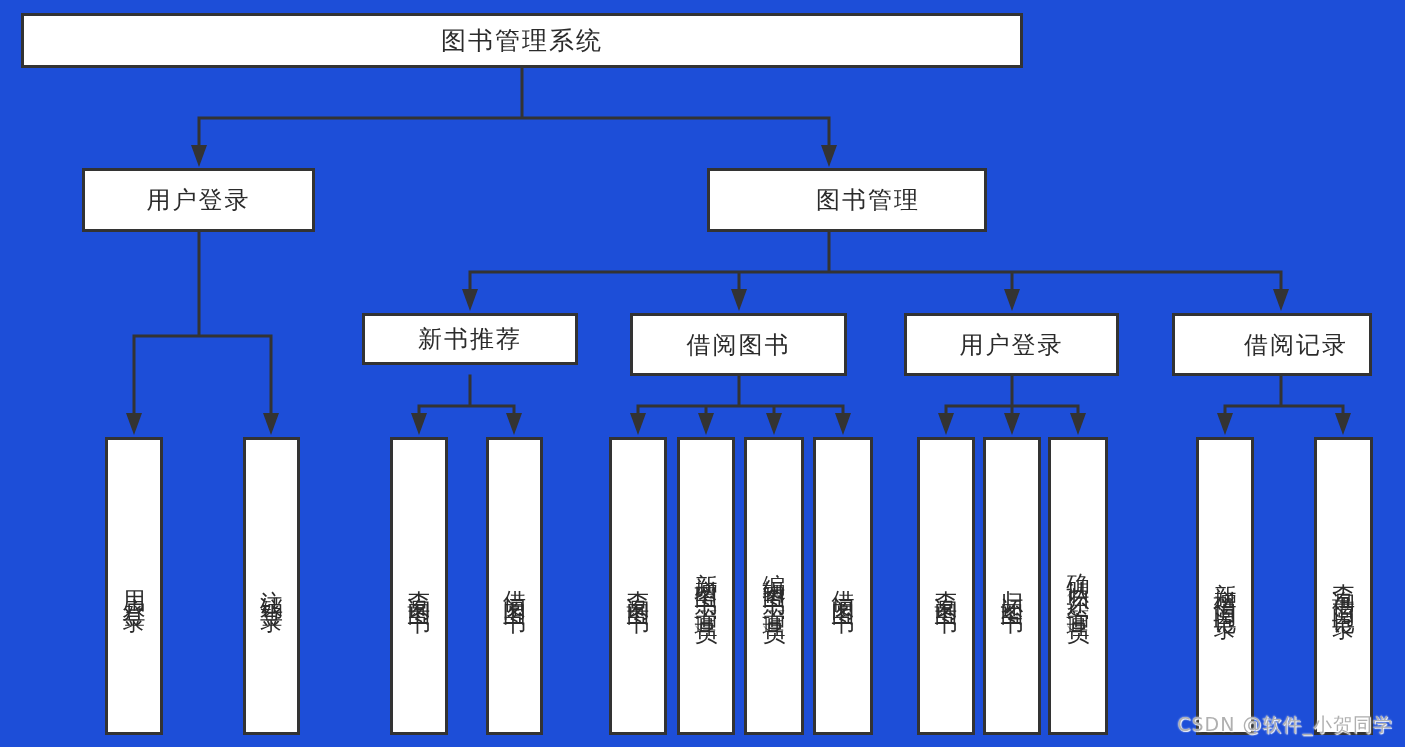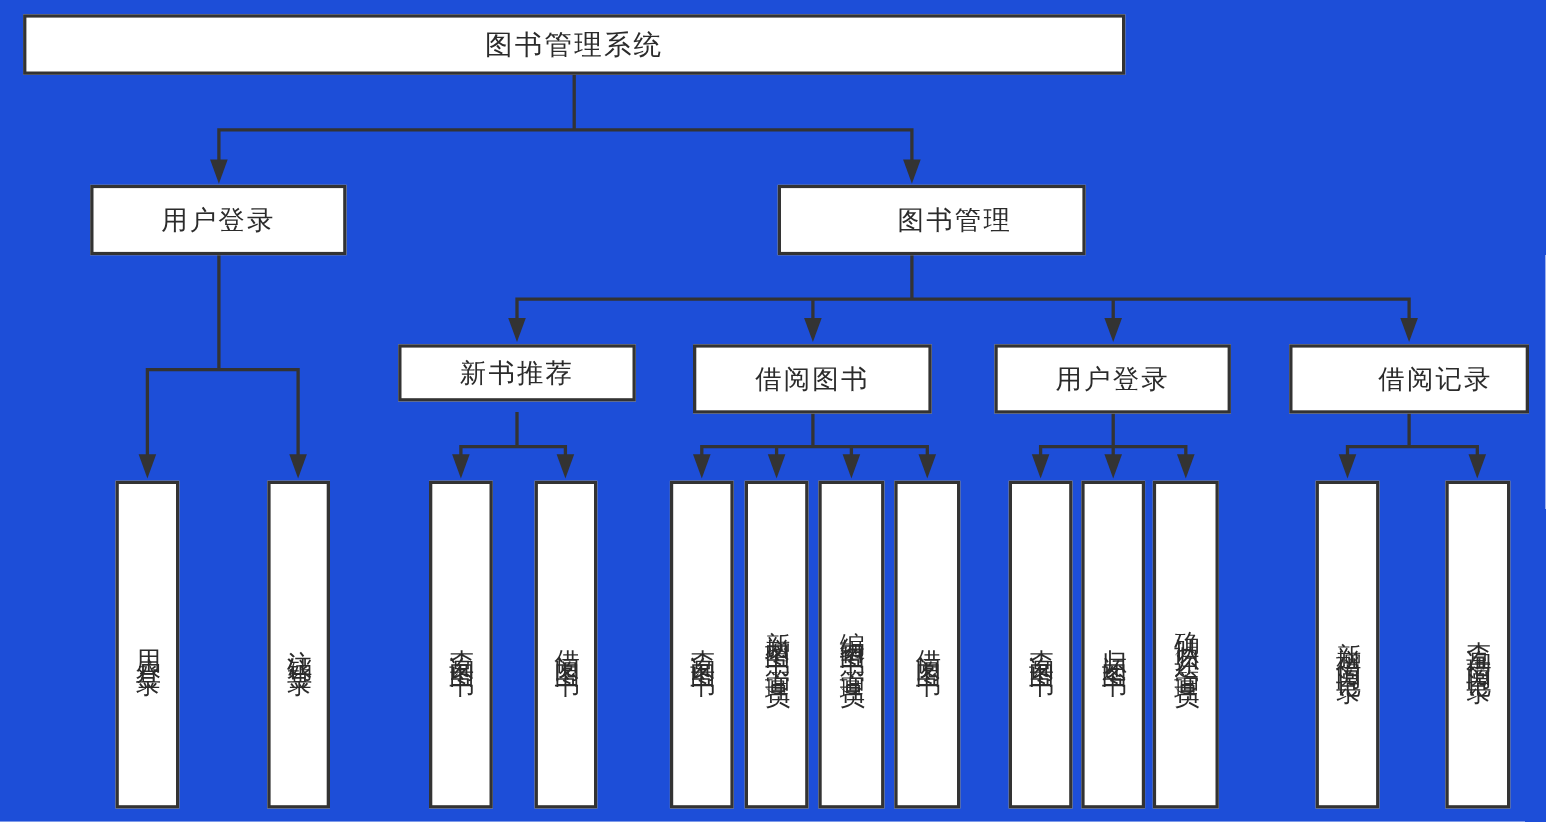--- a/index.html
+++ b/index.html
@@ -94,21 +94,21 @@
   </svg>
 
   <div class="node h root" style="left:21px; top:13px; width:1002px; height:55px;">图书管理系统</div>
 
   <div class="node h" style="left:82px; top:168px; width:233px; height:64px;">用户登录</div>
   <div class="node h" style="left:707px; top:168px; width:280px; height:64px;padding-left:42px;">图书管理</div>
 
   <div class="node h" style="left:362px; top:313px; width:216px; height:52px;">新书推荐</div>
   <div class="node h" style="left:630px; top:313px; width:217px; height:63px;">借阅图书</div>
   <div class="node h" style="left:904px; top:313px; width:215px; height:63px;">用户登录</div>
-  <div class="node h" style="left:1172px; top:313px; width:218px; height:63px;padding-left:48px;">借阅记录</div>
+  <div class="node h" style="left:1172px; top:313px; width:200px; height:63px;padding-left:48px;">借阅记录</div>
 
   <div class="node v" style="left:105px; top:437px; width:58px; height:298px;">
     <span class="vtext">用户登录</span>
   </div>
   <div class="node v" style="left:243px; top:437px; width:57px; height:298px;">
     <span class="vtext">注销登录</span>
   </div>
 
   <div class="node v" style="left:390px; top:437px; width:58px; height:298px;">
     <span class="vtext">查询图书</span>
@@ -140,14 +140,15 @@
     <span class="vtext">确认归还（管理员）</span>
   </div>
 
   <div class="node v" style="left:1196px; top:437px; width:58px; height:298px;">
     <span class="vtext">新增借阅记录</span>
   </div>
   <div class="node v" style="left:1314px; top:437px; width:59px; height:298px;">
     <span class="vtext">查询借阅记录</span>
   </div>
 
+  <div class="watermark">CSDN @软件_小贺同学</div>
 
 </div>
 
 </body></html>

